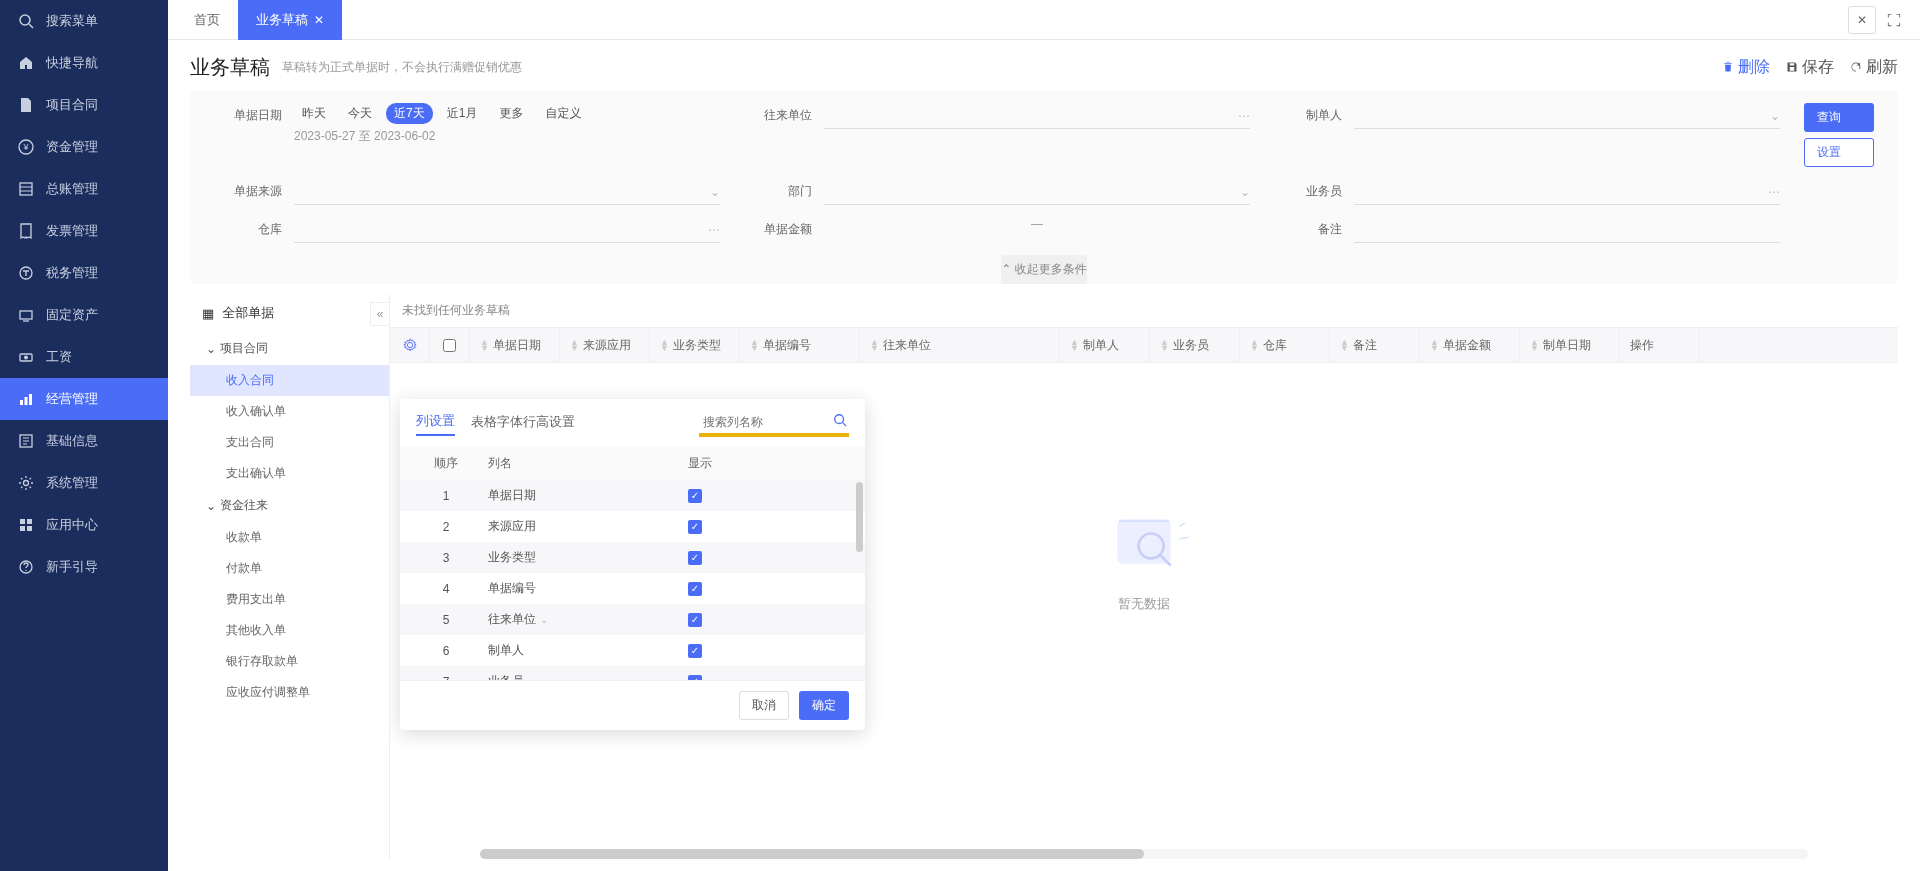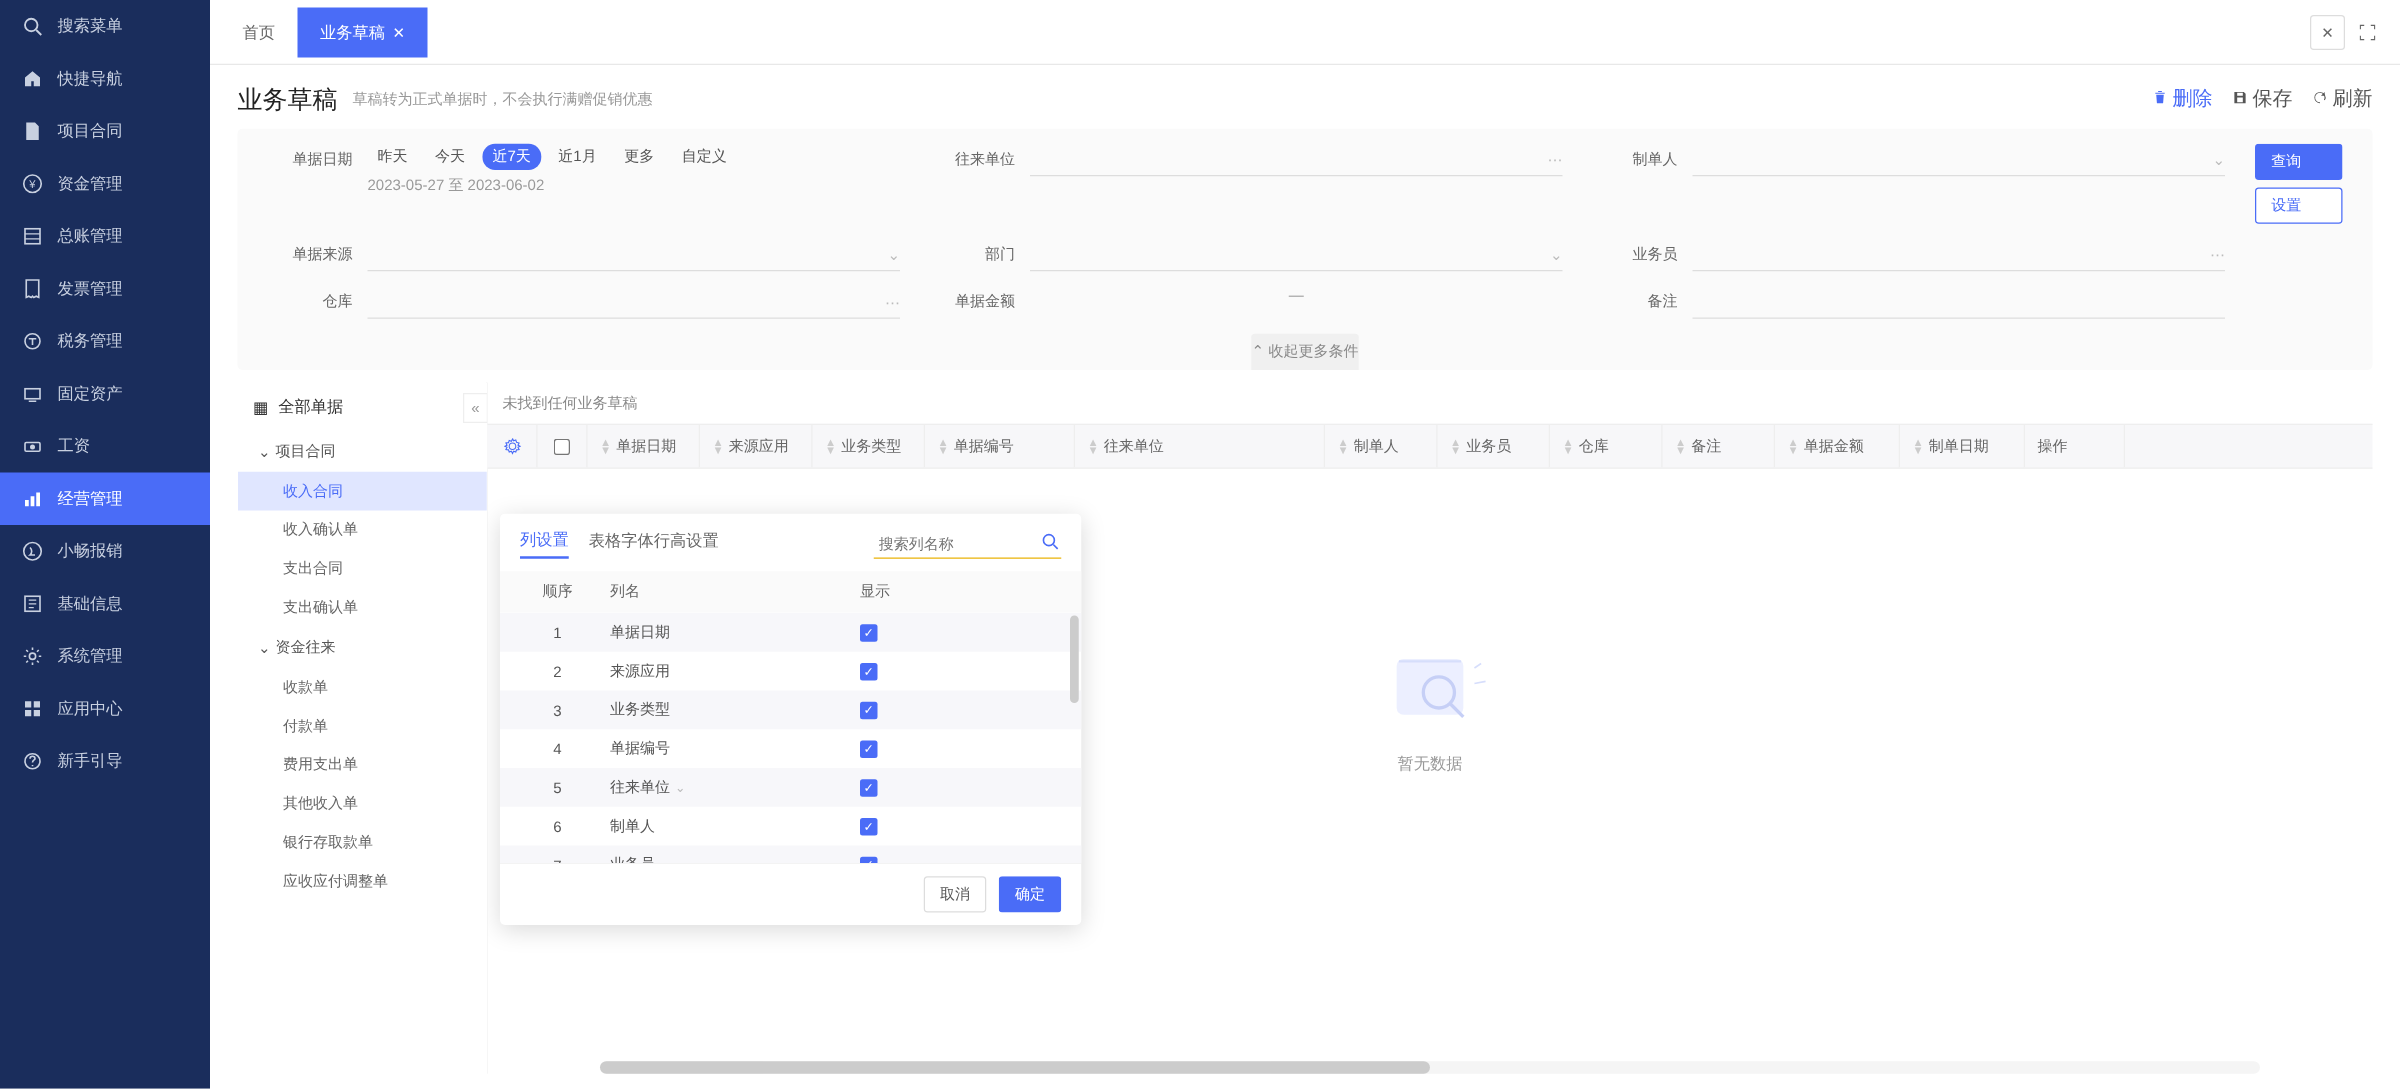--- a/index.html
+++ b/index.html
@@ -11,21 +11,21 @@
 .sidebar { width: 168px; background: #1a2d5c; color: #fff; flex-shrink: 0; overflow-y: auto; }
 .sidebar-item { display: flex; align-items: center; gap: 12px; padding: 12px 18px; cursor: pointer; color: #c8d0e0; font-size: 13px; }
 .sidebar-item.active { background: #4a6cf7; color: #fff; }
 .sidebar-item .icon { width: 16px; height: 16px; display: inline-flex; align-items: center; justify-content: center; }
 .sidebar-item .icon svg { width: 16px; height: 16px; fill: currentColor; }
 
 
 .main { flex: 1; display: flex; flex-direction: column; min-width: 0; }
 
 
-.tabs-bar { display: flex; align-items: center; height: 52px; border-bottom: 1px solid #e8e8e8; padding: 0 8px; position: relative; }
+.tabs-bar { display: flex; align-items: center; height: 40px; border-bottom: 1px solid #e8e8e8; padding: 0 8px; position: relative; }
 .tab { padding: 0 18px; height: 40px; display: flex; align-items: center; gap: 6px; cursor: pointer; font-size: 13px; color: #666; }
 .tab.active { background: #4a6cf7; color: #fff; }
 .tab .close { font-size: 12px; }
 .tabs-right { margin-left: auto; display: flex; gap: 4px; padding-right: 4px; }
 .icon-btn { width: 28px; height: 28px; display: flex; align-items: center; justify-content: center; cursor: pointer; color: #666; border: 1px solid transparent; }
 .icon-btn.bordered { border: 1px solid #ddd; border-radius: 3px; }
 
 
 .page-header { display: flex; align-items: center; padding: 14px 22px 10px; gap: 12px; }
 .page-title { font-size: 20px; font-weight: 500; color: #222; }
@@ -79,21 +79,21 @@
 .empty-text { margin-top: 10px; font-size: 13px; }
 .hscroll { height: 10px; background: #f5f5f5; border-radius: 5px; margin: 0 90px; position: relative; }
 .hscroll-thumb { position: absolute; left: 0; top: 0; height: 10px; width: 50%; background: #ccc; border-radius: 5px; }
 
 
 .popover { position: absolute; top: 36px; left: 10px; width: 465px; background: #fff; box-shadow: 0 4px 20px rgba(0,0,0,.15); border-radius: 4px; z-index: 10; padding: 12px 0 0; }
 .popover-tabs { display: flex; align-items: center; padding: 0 16px 10px; gap: 16px; }
 .pop-tab { cursor: pointer; color: #666; font-size: 13px; padding-bottom: 4px; }
 .pop-tab.active { color: #4a6cf7; border-bottom: 2px solid #4a6cf7; }
 .pop-search { margin-left: auto; position: relative; }
-.pop-search input { border: none; border-bottom: 1px solid #eab308; padding: 4px 24px 4px 4px; font-size: 12px; outline: none; width: 150px; }
+.pop-search input { border: none; border-bottom: 4px solid #eab308; padding: 4px 24px 4px 4px; font-size: 12px; outline: none; width: 150px; }
 .pop-search .sicon { position: absolute; right: 2px; top: 2px; color: #4a6cf7; }
 .pop-table-head { display: flex; background: #fafafa; padding: 8px 16px; color: #666; font-size: 12px; }
 .pop-col-order { width: 60px; text-align: center; }
 .pop-col-name { width: 200px; margin-left: 12px; }
 .pop-col-show { width: 60px; }
 .pop-rows { max-height: 200px; overflow-y: auto; position: relative; }
 .pop-row { display: flex; padding: 7px 16px; align-items: center; font-size: 12px; color: #555; }
 .pop-row:nth-child(even) { background: #f7f7fa; }
 .pop-chk { width: 14px; height: 14px; background: #4a6cf7; border-radius: 2px; display: inline-flex; align-items: center; justify-content: center; color: #fff; font-size: 10px; }
 .chev { color: #bbb; margin-left: 4px; font-size: 10px; }
@@ -193,29 +193,20 @@
             <rect x="2" y="9" width="3" height="5" fill="currentColor"></rect>
             <rect x="6.5" y="6" width="3" height="8" fill="currentColor"></rect>
             <rect x="11" y="3" width="3" height="11" fill="currentColor"></rect>
           </svg>
         </span>
         <span>经营管理</span>
       </div>
       <div class="sidebar-item">
         <span class="icon">
           <svg viewBox="0 0 16 16">
-            <circle cx="8" cy="8" r="7" fill="none" stroke="currentColor" stroke-width="1.3"></circle>
-            <path d="M6 5a4 4 0 010 6h4" fill="none" stroke="currentColor" stroke-width="1.3"></path>
-          </svg>
-        </span>
-        <span>小畅报销</span>
-      </div>
-      <div class="sidebar-item">
-        <span class="icon">
-          <svg viewBox="0 0 16 16">
             <rect x="2" y="2" width="12" height="12" fill="none" stroke="currentColor" stroke-width="1.3"></rect>
             <line x1="5" y1="5" x2="11" y2="5" stroke="currentColor"></line>
             <line x1="5" y1="8" x2="11" y2="8" stroke="currentColor"></line>
             <line x1="5" y1="11" x2="9" y2="11" stroke="currentColor"></line>
           </svg>
         </span>
         <span>基础信息</span>
       </div>
       <div class="sidebar-item">
         <span class="icon">

